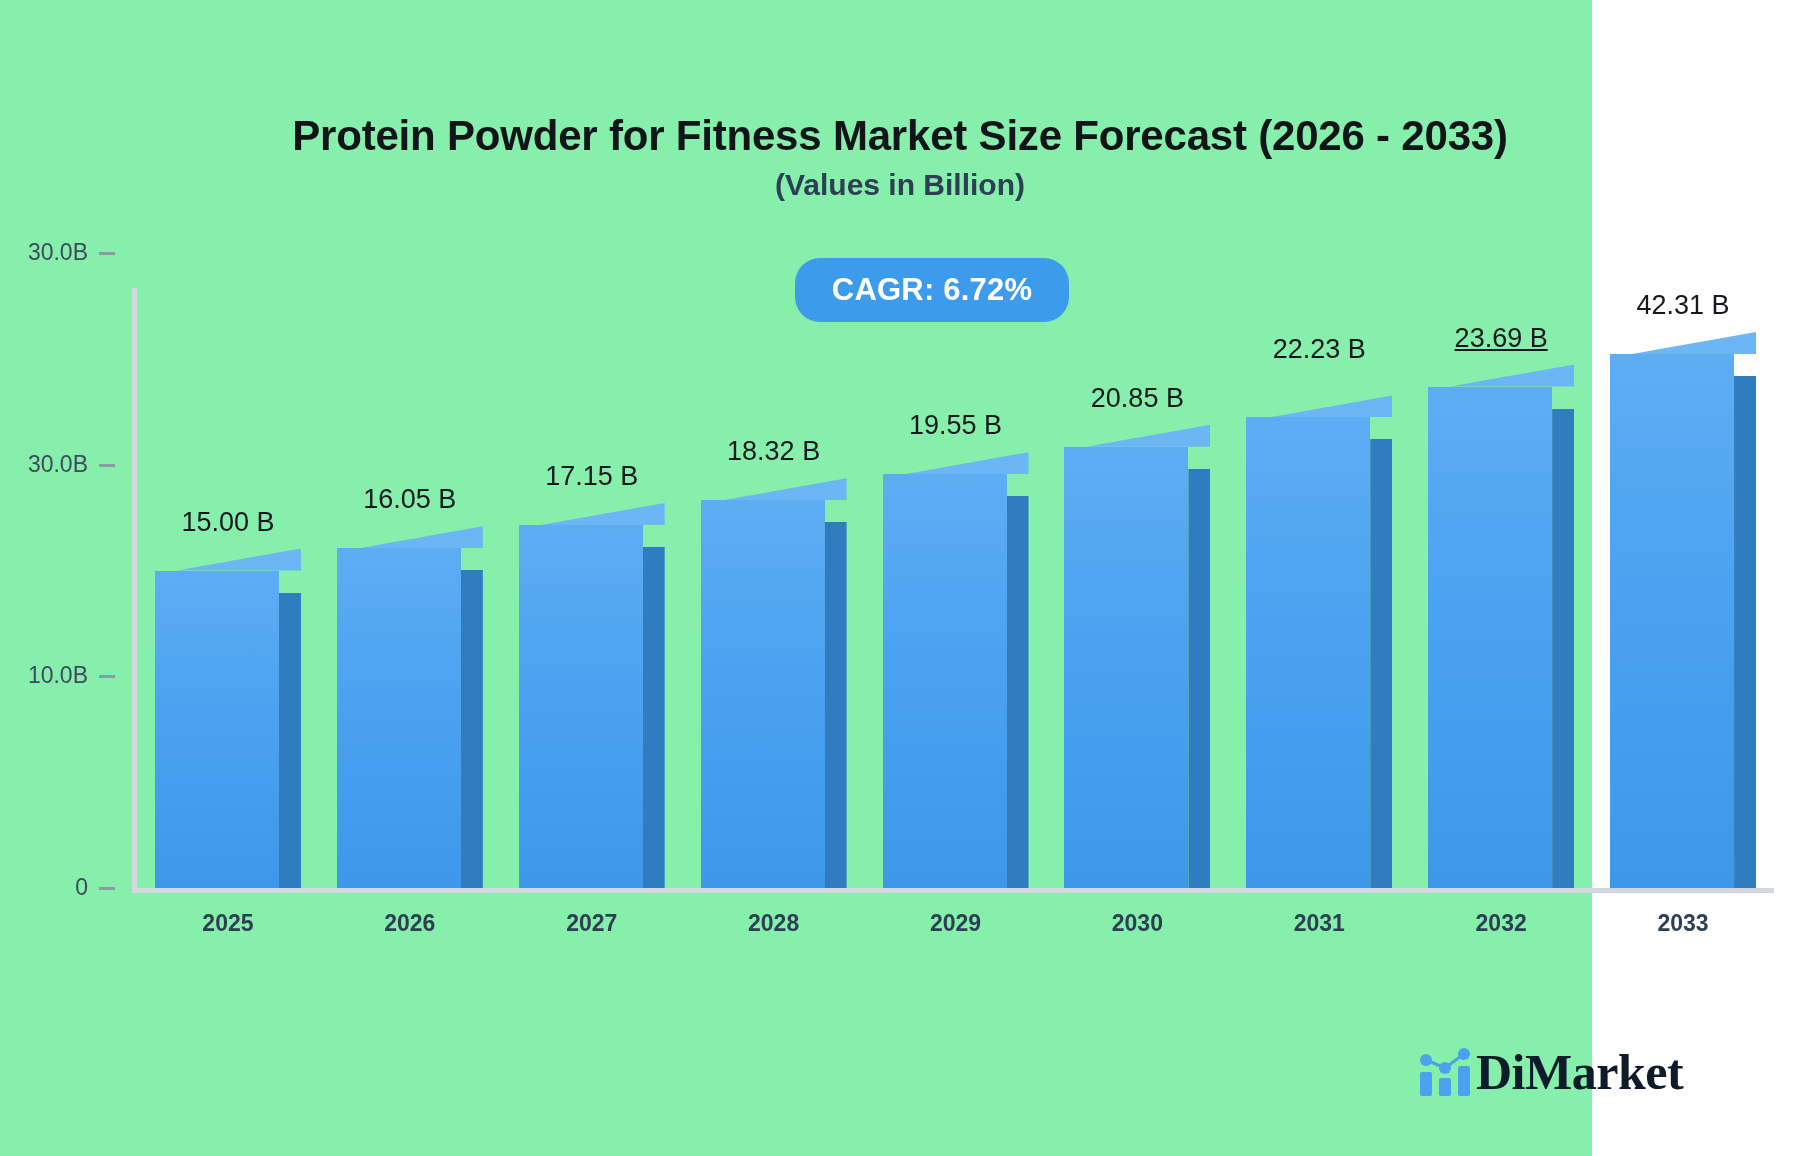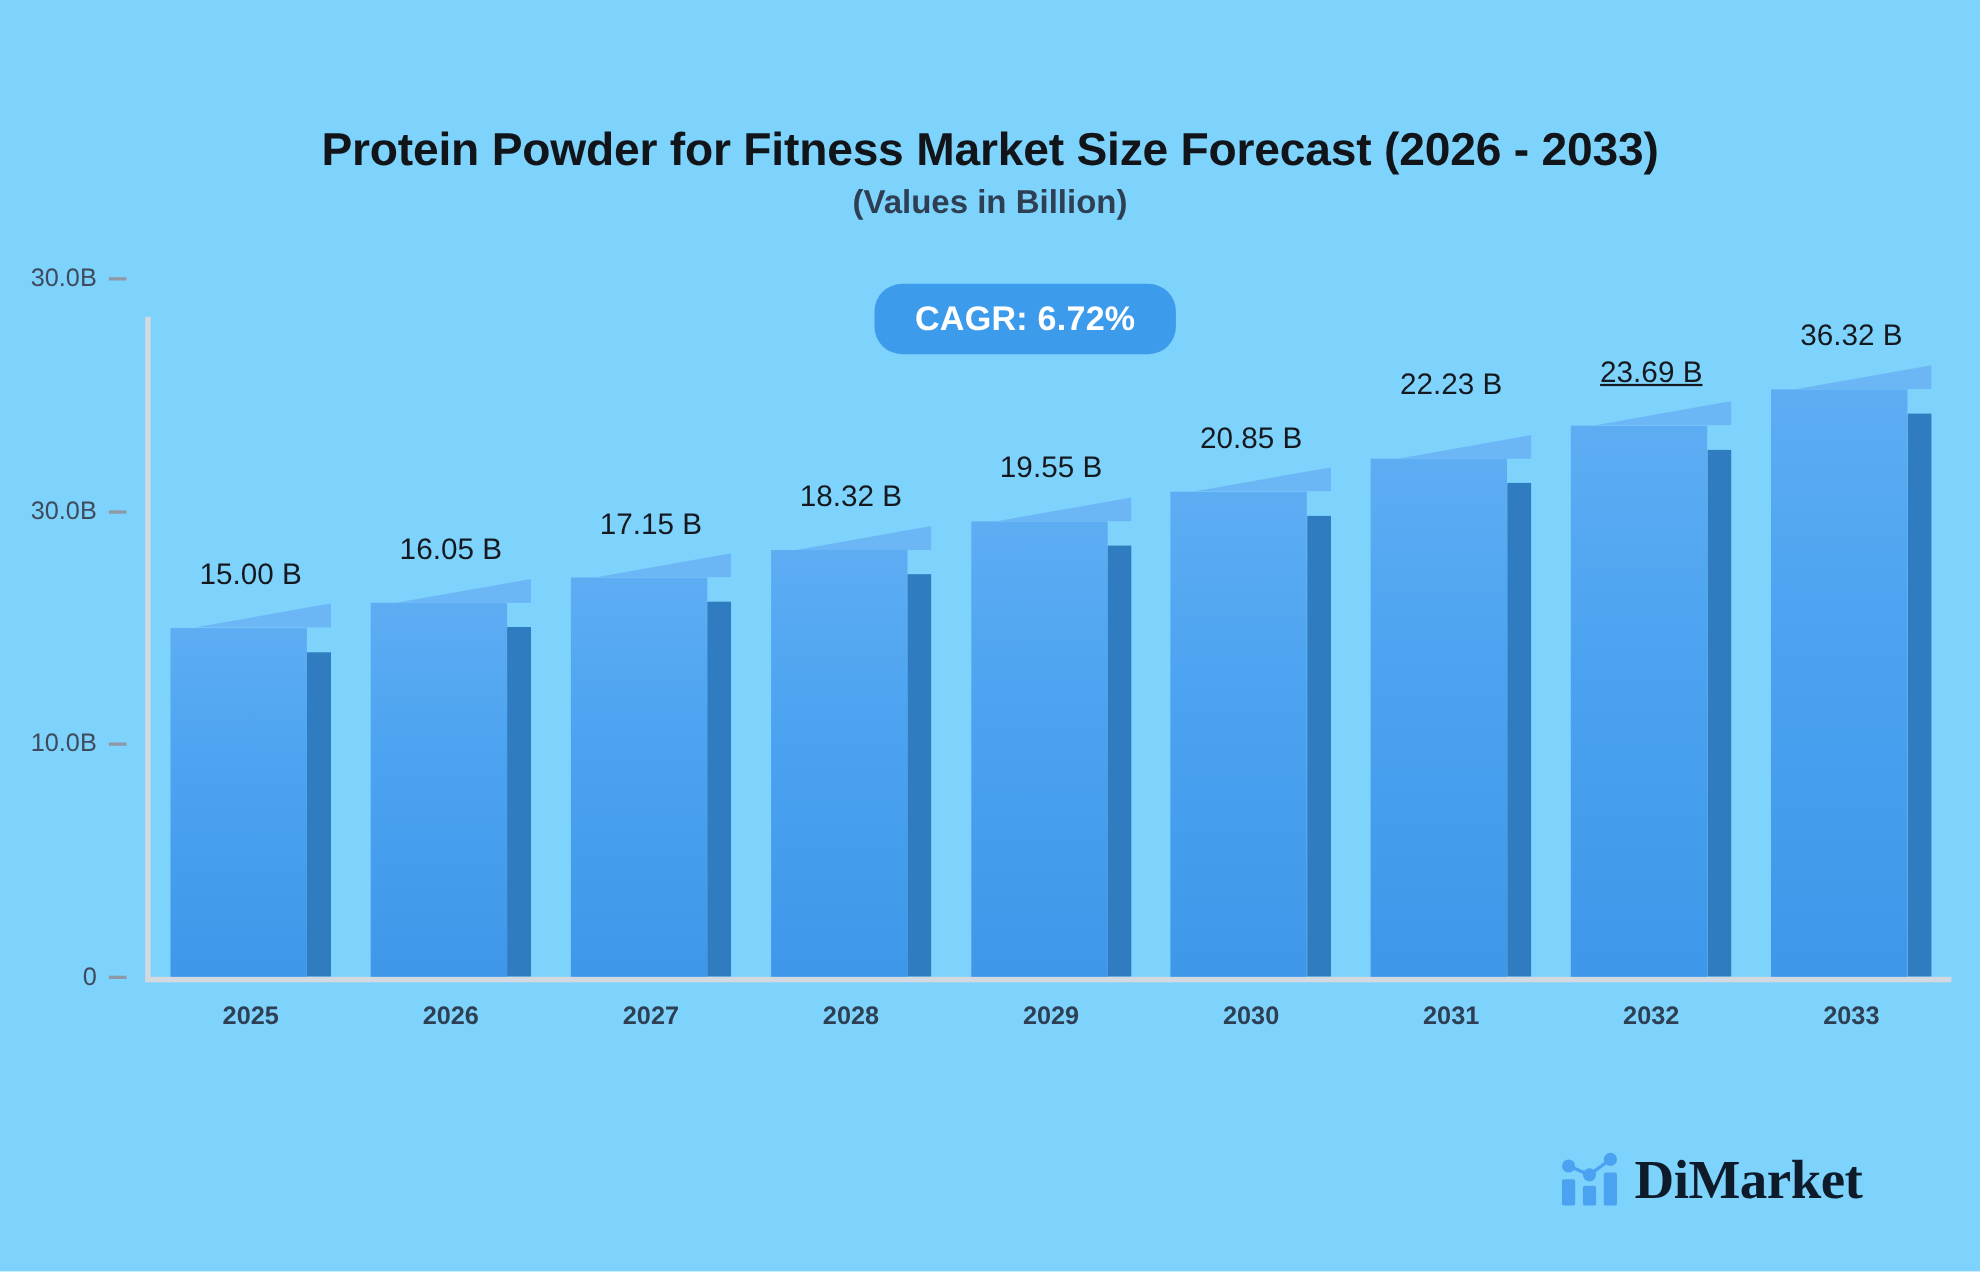--- a/index.html
+++ b/index.html
@@ -5,23 +5,23 @@
   * { box-sizing: border-box; margin: 0; padding: 0; }
   html, body {
     width: 1800px;
     height: 1156px;
     background: #ffffff;
     font-family: "Liberation Sans", sans-serif;
     overflow: hidden;
   }
   #stage {
     position: relative;
-    width: 1800px;
+    width: 1592px;
     height: 1156px;
-    background: #7dd3fc;
+    background: #86efac;
   }
 
   
   #chart-title {
     position: absolute;
     top: 112px;
     left: 0;
     width: 1800px;
     text-align: center;
     font-size: 42px;
@@ -129,21 +129,21 @@
     white-space: nowrap;
   }
 
   
   #logo {
     position: absolute;
     left: 1418px;
     top: 1046px;
     display: flex;
     align-items: center;
-    gap: 14px;
+    gap: 4px;
   }
   #logo-mark { display: block; }
   #logo-text {
     font-family: "Liberation Serif", serif;
     font-size: 50px;
     font-weight: bold;
     color: #0e1b2a;
     letter-spacing: -0.5px;
     line-height: 1;
   }
@@ -201,21 +201,21 @@
         <div class="bar-side" style="left: 1370.28px; top: 439.465px; width: 22px; height: 448.535px; clip-path: polygon(0px 0px, 100% -22px, 100% 100%, 0px 100%); transform: none;"></div>
         <div class="bar-top" style="left: 1246.28px; top: 395.465px; width: 146px; height: 22px; clip-path: polygon(22px 100%, 100% 0px, 100% 100%, 0px 100%);"></div>
         <div class="bar-label" style="left: 1209.28px; width: 220px; top: 334px;">22.23 B</div>
         <div class="bar-front" style="left: 1428.17px; top: 386.562px; width: 124px; height: 501.438px;"></div>
         <div class="bar-side" style="left: 1552.17px; top: 408.562px; width: 22px; height: 479.438px; clip-path: polygon(0px 0px, 100% -22px, 100% 100%, 0px 100%); transform: none;"></div>
         <div class="bar-top" style="left: 1428.17px; top: 364.562px; width: 146px; height: 22px; clip-path: polygon(22px 100%, 100% 0px, 100% 100%, 0px 100%);"></div>
         <div class="bar-label" style="left: 1391.17px; width: 220px; top: 322.562px; text-decoration: underline;">23.69 B</div>
         <div class="bar-front" style="left: 1610.06px; top: 353.965px; width: 124px; height: 534.035px;"></div>
         <div class="bar-side" style="left: 1734.06px; top: 375.965px; width: 22px; height: 512.035px; clip-path: polygon(0px 0px, 100% -22px, 100% 100%, 0px 100%); transform: none;"></div>
         <div class="bar-top" style="left: 1610.06px; top: 331.965px; width: 146px; height: 22px; clip-path: polygon(22px 100%, 100% 0px, 100% 100%, 0px 100%);"></div>
-        <div class="bar-label" style="left: 1573.06px; width: 220px; top: 289.965px;">36.32 B</div>
+        <div class="bar-label" style="left: 1573.06px; width: 220px; top: 289.965px;">42.31 B</div>
       </div>
     <div id="x-labels">
         <div class="x-label" style="left: 137.944px; width: 180px; top: 910px;">2025</div>
         <div class="x-label" style="left: 319.833px; width: 180px; top: 910px;">2026</div>
         <div class="x-label" style="left: 501.722px; width: 180px; top: 910px;">2027</div>
         <div class="x-label" style="left: 683.611px; width: 180px; top: 910px;">2028</div>
         <div class="x-label" style="left: 865.5px; width: 180px; top: 910px;">2029</div>
         <div class="x-label" style="left: 1047.39px; width: 180px; top: 910px;">2030</div>
         <div class="x-label" style="left: 1229.28px; width: 180px; top: 910px;">2031</div>
         <div class="x-label" style="left: 1411.17px; width: 180px; top: 910px;">2032</div>

